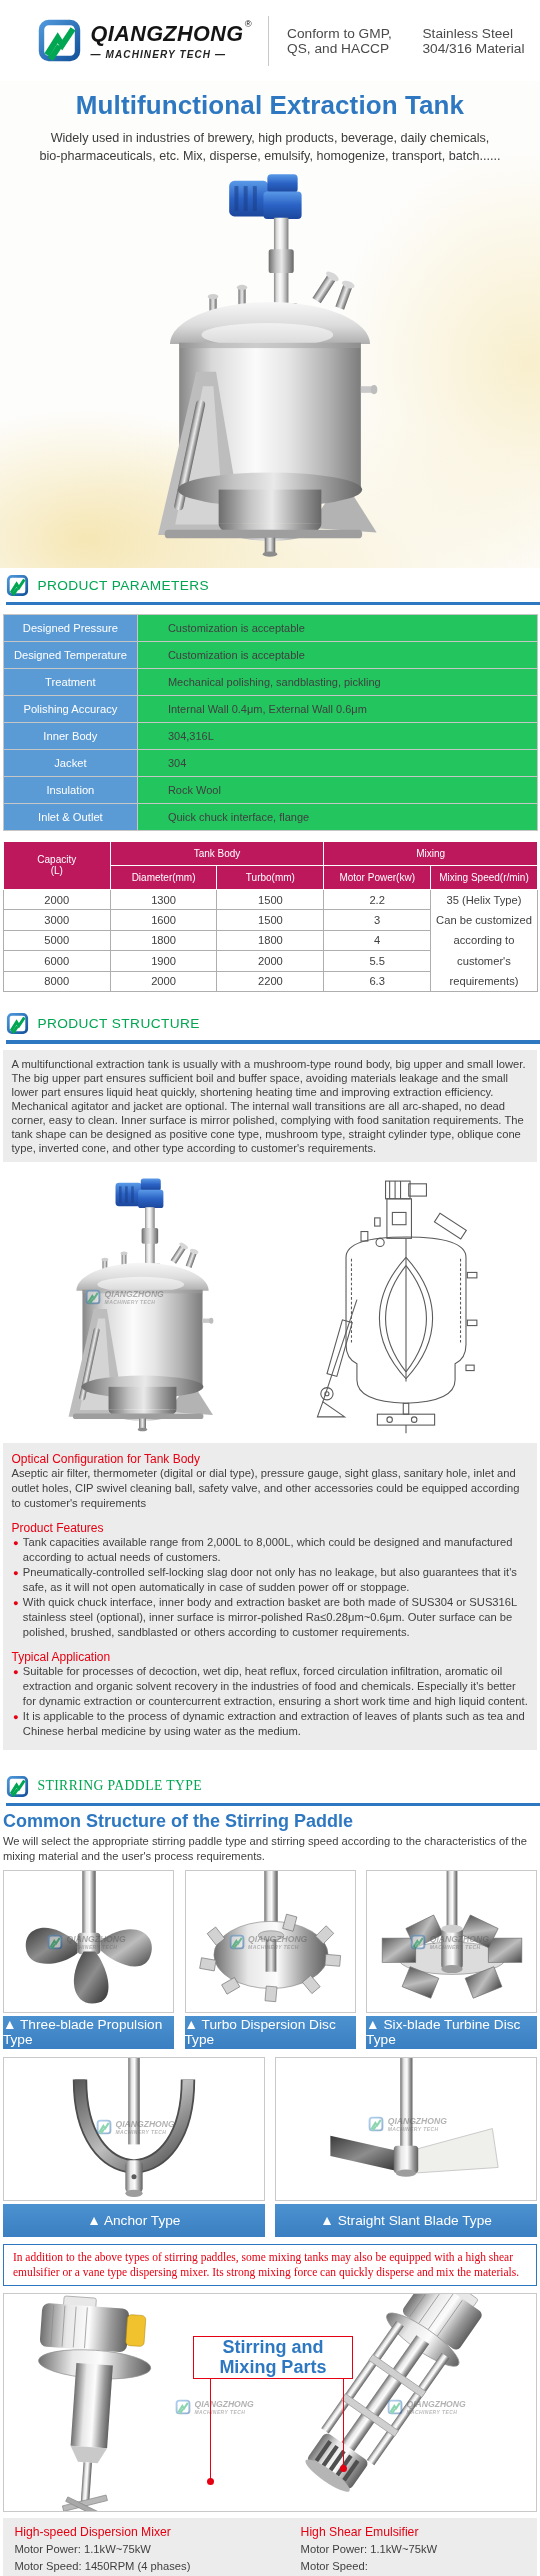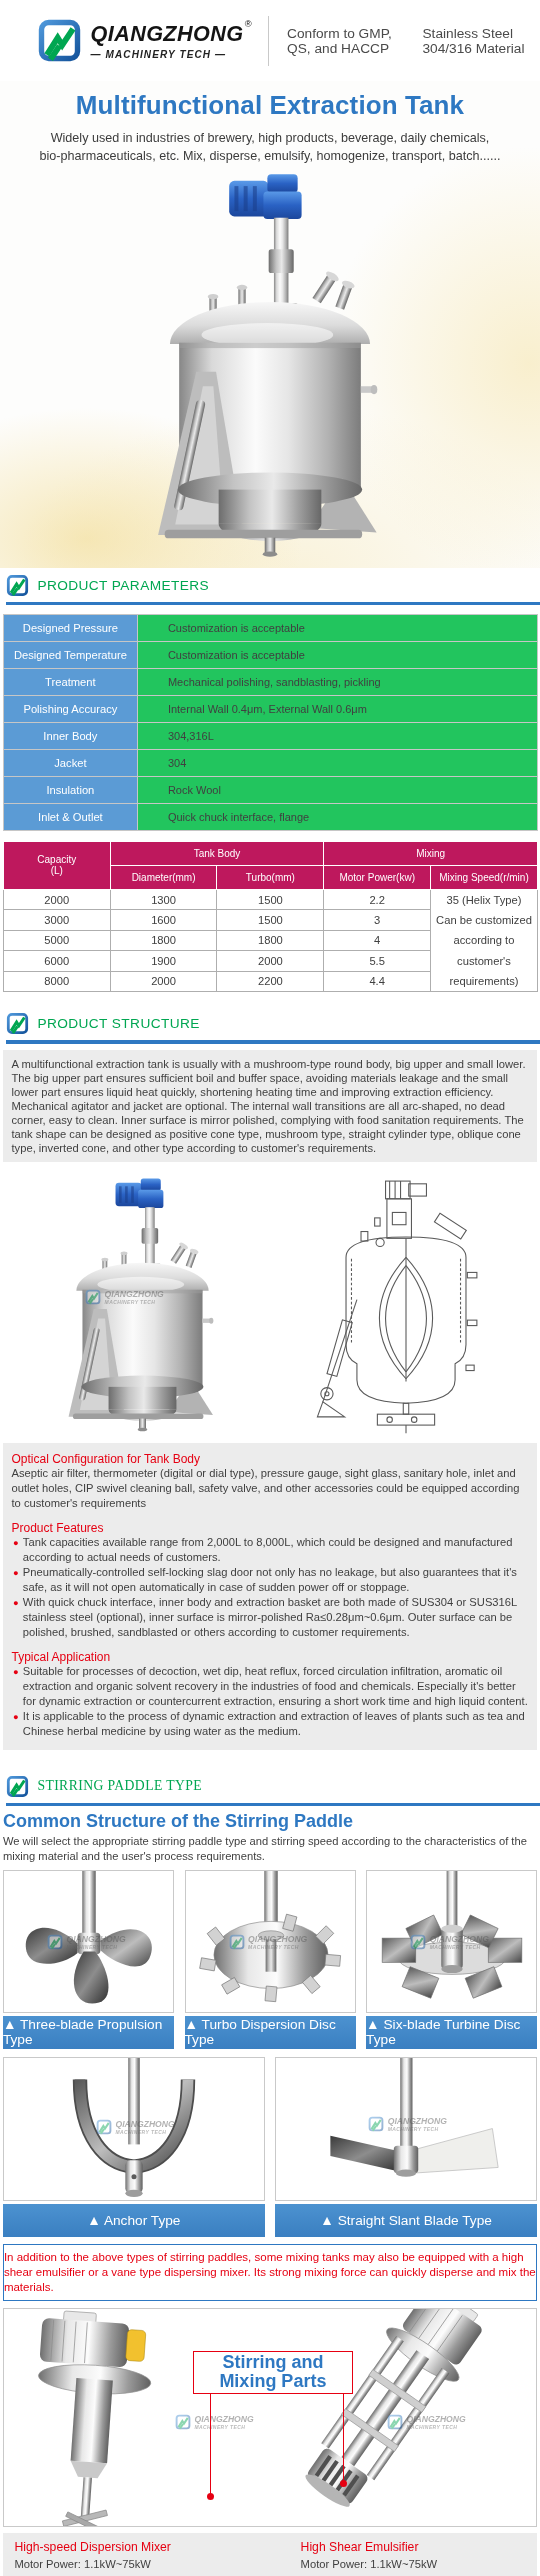--- a/index.html
+++ b/index.html
@@ -72,21 +72,21 @@
   
   .paddle-head { margin:4.3px 2.9px 0 2.9px; font-size:18px; font-weight:bold; color:#2e78c2; }
   .paddle-intro { margin:2.2px 2.9px 0 2.9px; font-size:11.2px; line-height:15px; color:#3f3f3f; }
   .cards { display:flex; justify-content:space-between; margin:5.8px 2.9px 0 2.9px; }
   .card { background:#fff; }
   .card .img { border:0.7px solid #c9c9c9; background:#fff; position:relative; overflow:hidden; }
   .card.c3 { width:171px; } .card.c3 .img { height:143px; }
   .card.c2 { width:262px; } .card.c2 .img { height:144px; }
   .caption { height:33px; background:linear-gradient(#4c92d0,#3a7fc1); color:#fff; font-size:13.7px; display:flex; align-items:center; justify-content:center; margin-top:2.9px; }
 
-  .notebox { margin:7.2px 2.9px 0 2.9px; border:1.4px solid #2e78c2; background:#fff; padding:5px 0; }
+  .notebox { margin:7.2px 2.9px 0 2.9px; border:1.4px solid #2e78c2; background:#fff; padding:5px 9px;font-family:Liberation Serif, serif; }
   .notebox div { color:#e60012; font-size:11.5px; line-height:14.8px; }
 
   .parts-frame { margin:7.2px 2.9px 0 2.9px; height:219px; border:0.7px solid #c9c9c9; background:#fff; position:relative; overflow:hidden; }
   .callout { position:absolute; left:189px; top:42px; width:160px; height:43px; border:1.4px solid #e60012; background:#fff;
              display:flex; flex-direction:column; align-items:center; justify-content:center; }
   .callout div { color:#2e78c2; font-size:18px; font-weight:bold; line-height:19.5px; }
   .leader { position:absolute; width:1.4px; background:#e60012; }
   .ldot { position:absolute; width:7.2px; height:7.2px; border-radius:50%; background:#e60012; }
 
   
@@ -339,21 +339,21 @@
     <tr>
       <td>6000</td>
       <td>1900</td>
       <td>2000</td>
       <td>5.5</td>
     </tr>
     <tr>
       <td>8000</td>
       <td>2000</td>
       <td>2200</td>
-      <td>4.4</td>
+      <td>6.3</td>
     </tr>
   </tbody>
     </table>
 
   <div class="sec-hdr" style="margin-top:14.4px;">
     <div class="sec-hdr-row">
       <svg class="logo-icon" viewBox="0 0 100 100">
           <use href="#logo-sym"></use>
         </svg>
       <span class="sec-title">PRODUCT STRUCTURE</span>

